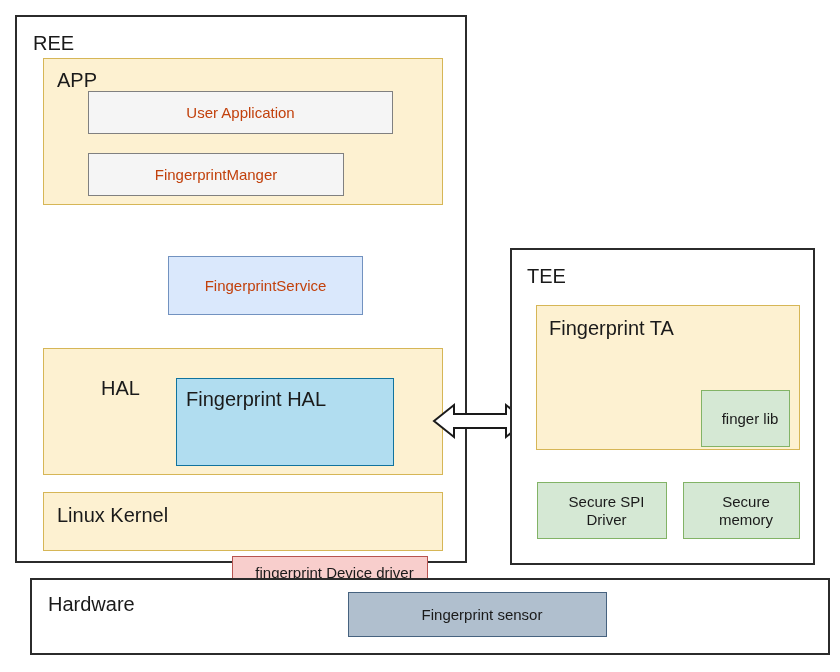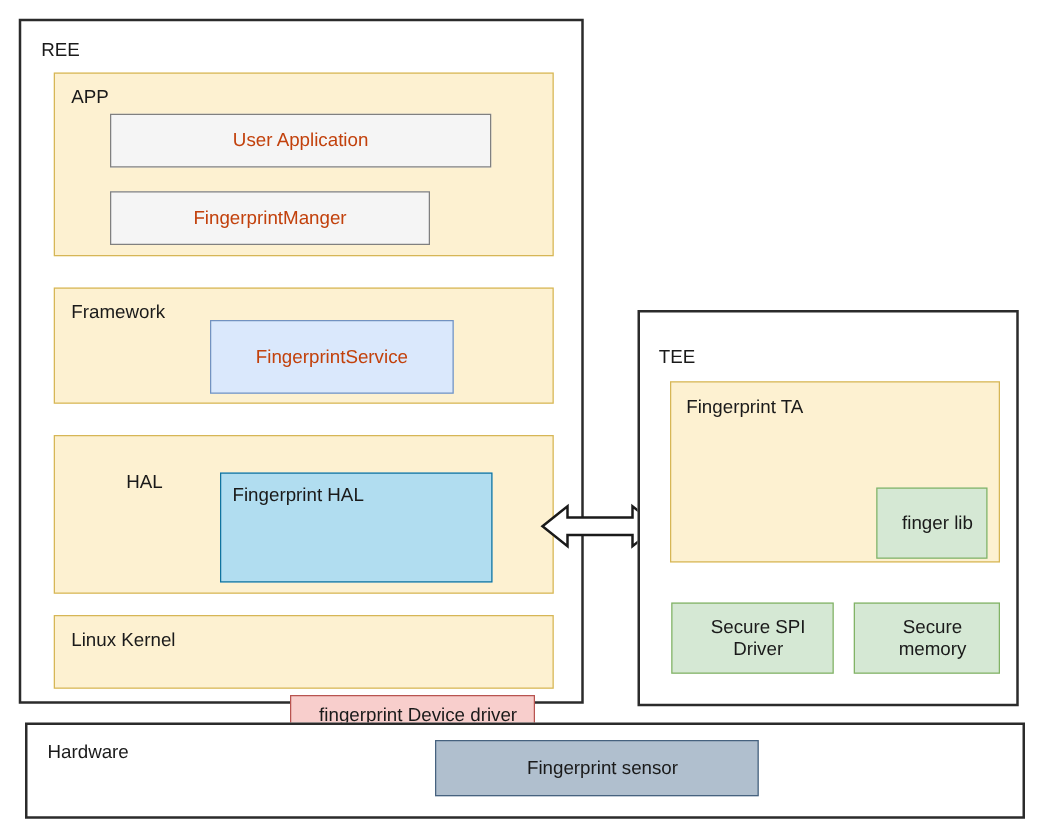--- a/index.html
+++ b/index.html
@@ -67,21 +67,21 @@
     border: 1.6px solid #82b366;
   }
   
   .slate {
     background: #b0bfce;
     border: 1.8px solid #46627f;
   }
   
   .corner-label {
     position: absolute;
-    font-size: 15px;
+    font-size: 20px;
     line-height: 1;
     color: #1a1a1a;
     white-space: nowrap;
   }
   .center-label {
     position: absolute;
     left: 0; top: 0;
     width: 100%; height: 100%;
     display: flex;
     align-items: center;
@@ -115,23 +115,20 @@
   <div class="box cream" style="left:43px; top:58px; width:400px; height:147px;">
     <span class="corner-label" style="left:13px; top:11px;">APP</span>
   </div>
   <div class="box grey" style="left:88px; top:91px; width:305px; height:43px;">
     <span class="center-label">User Application</span>
   </div>
   <div class="box grey" style="left:88px; top:153px; width:256px; height:43px;">
     <span class="center-label">FingerprintManger</span>
   </div>
 
-  <div class="box cream" style="left:43px; top:230px; width:400px; height:93px;">
-    <span class="corner-label" style="left:13px; top:11px;">Framework</span>
-  </div>
   <div class="box lightblue" style="left:168px; top:256px; width:195px; height:59px;">
     <span class="center-label">FingerprintService</span>
   </div>
 
   <div class="box cream" style="left:43px; top:348px; width:400px; height:127px;">
     <span class="corner-label" style="left:13px; top:29px;margin-left:44px;">HAL</span>
   </div>
   <div class="box midblue" style="left:176px; top:378px; width:218px; height:88px;">
     <span class="corner-label" style="left:9px; top:10px;">Fingerprint HAL</span>
   </div>
@@ -141,39 +138,39 @@
   </div>
   <div class="box pink" style="left:232px; top:508px; width:196px; height:33px;">
     <span class="center-label dark">fingerprint Device driver</span>
   </div>
 
   <svg id="arrow" viewBox="0 0 96 50">
     <polygon points="2,25 22,9 22,18 74,18 74,9 94,25 74,41 74,32 22,32 22,41" fill="#ffffff" stroke="#1a1a1a" stroke-width="2" stroke-linejoin="miter"></polygon>
   </svg>
 
   <div class="box plain" style="left:510px; top:248px; width:305px; height:317px;">
-    <span class="corner-label" style="left:15px; top:16px;margin-top:12px;">TEE</span>
+    <span class="corner-label" style="left:15px; top:16px;">TEE</span>
   </div>
 
   <div class="box cream" style="left:536px; top:305px; width:264px; height:145px;">
     <span class="corner-label" style="left:12px; top:12px;">Fingerprint TA</span>
   </div>
   <div class="box green" style="left:701px; top:390px; width:89px; height:57px;">
     <span class="center-label dark">finger lib</span>
   </div>
 
   <div class="box green" style="left:537px; top:482px; width:130px; height:57px;">
     <span class="center-label dark">Secure SPI
 Driver</span>
   </div>
   <div class="box green" style="left:683px; top:482px; width:117px; height:57px;">
     <span class="center-label dark">Secure
 memory</span>
   </div>
 
-  <div class="box plain" style="left:20px; top:578px; width:800px; height:77px;">
+  <div class="box plain" style="left:30px; top:578px; width:800px; height:77px;">
     <span class="corner-label" style="left:16px; top:14px;">Hardware</span>
   </div>
   <div class="box slate" style="left:348px; top:592px; width:259px; height:45px;">
     <span class="center-label dark">Fingerprint sensor</span>
   </div>
 
 </div>
 
 </body></html>

